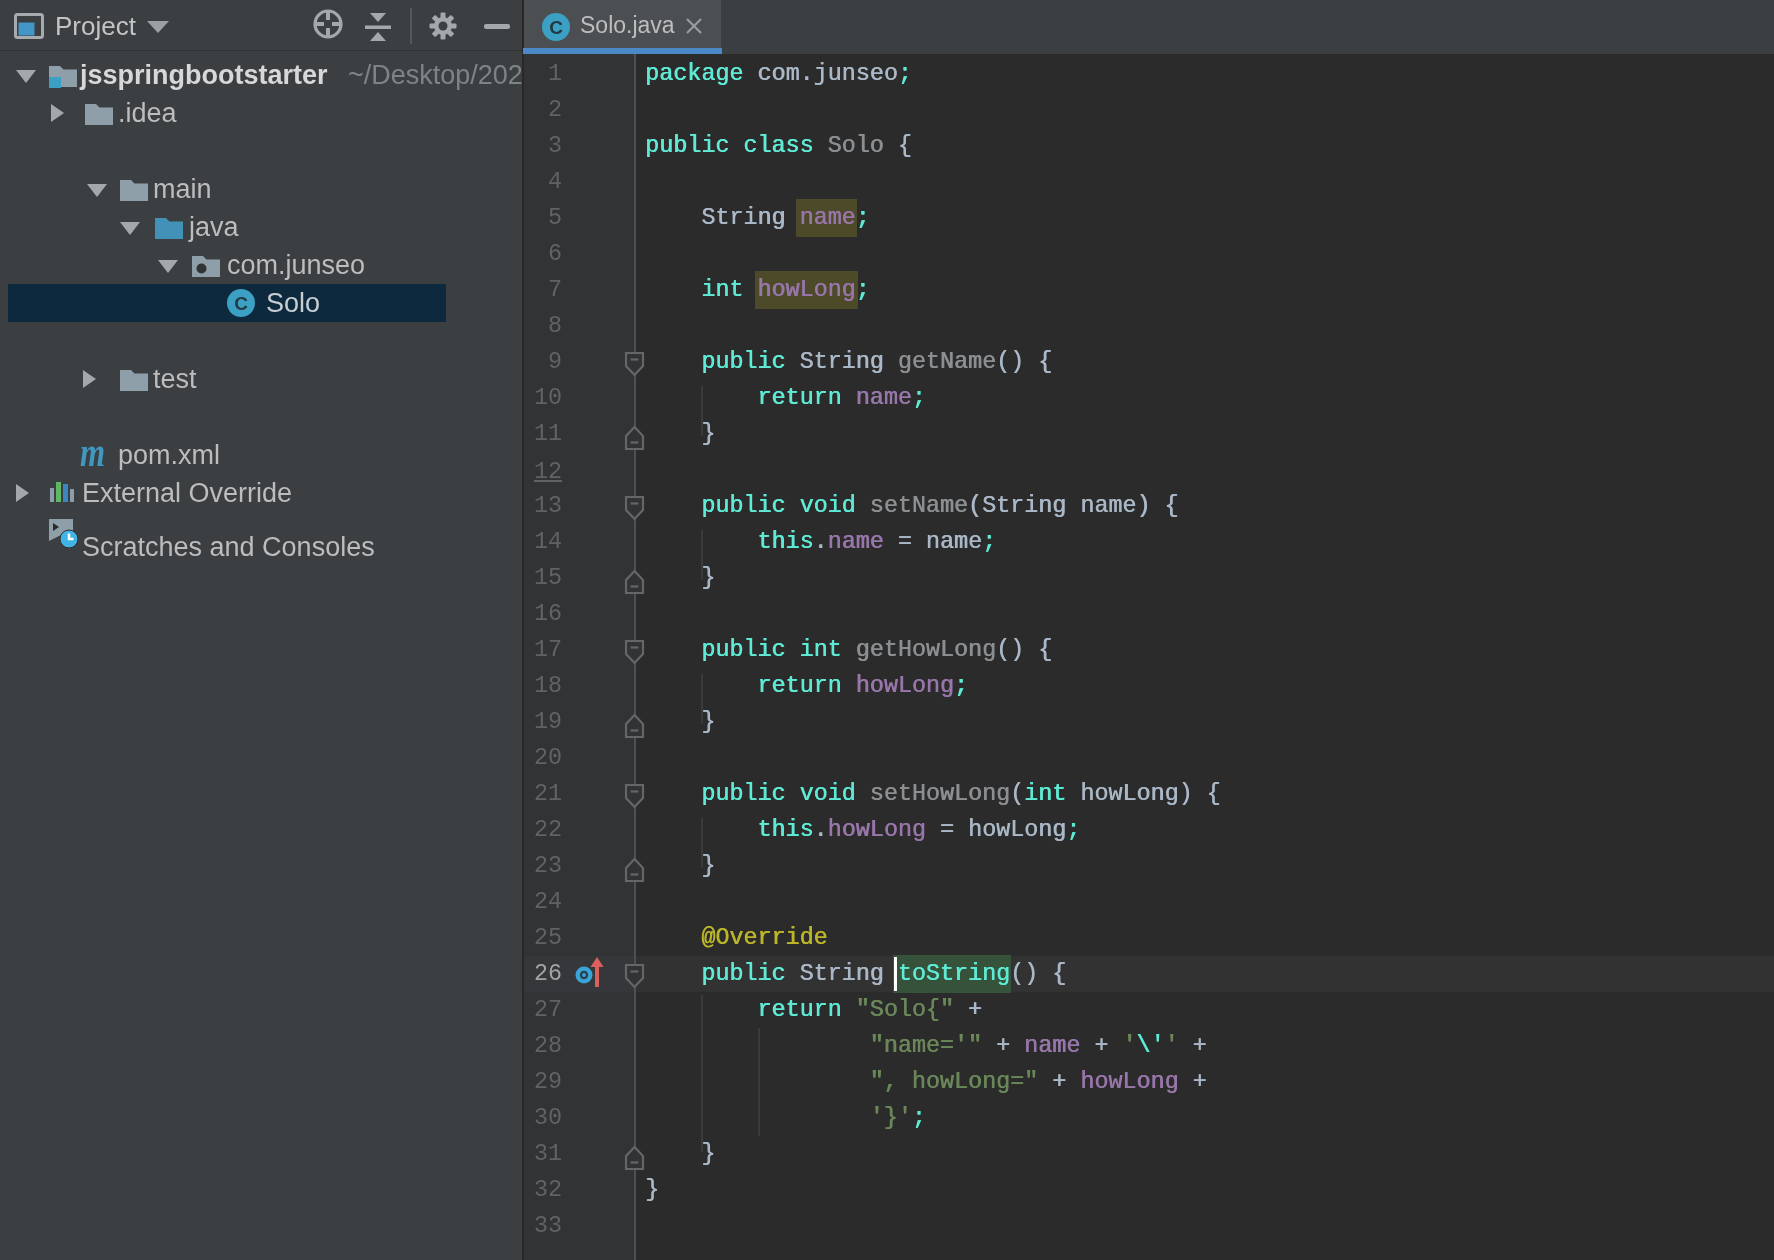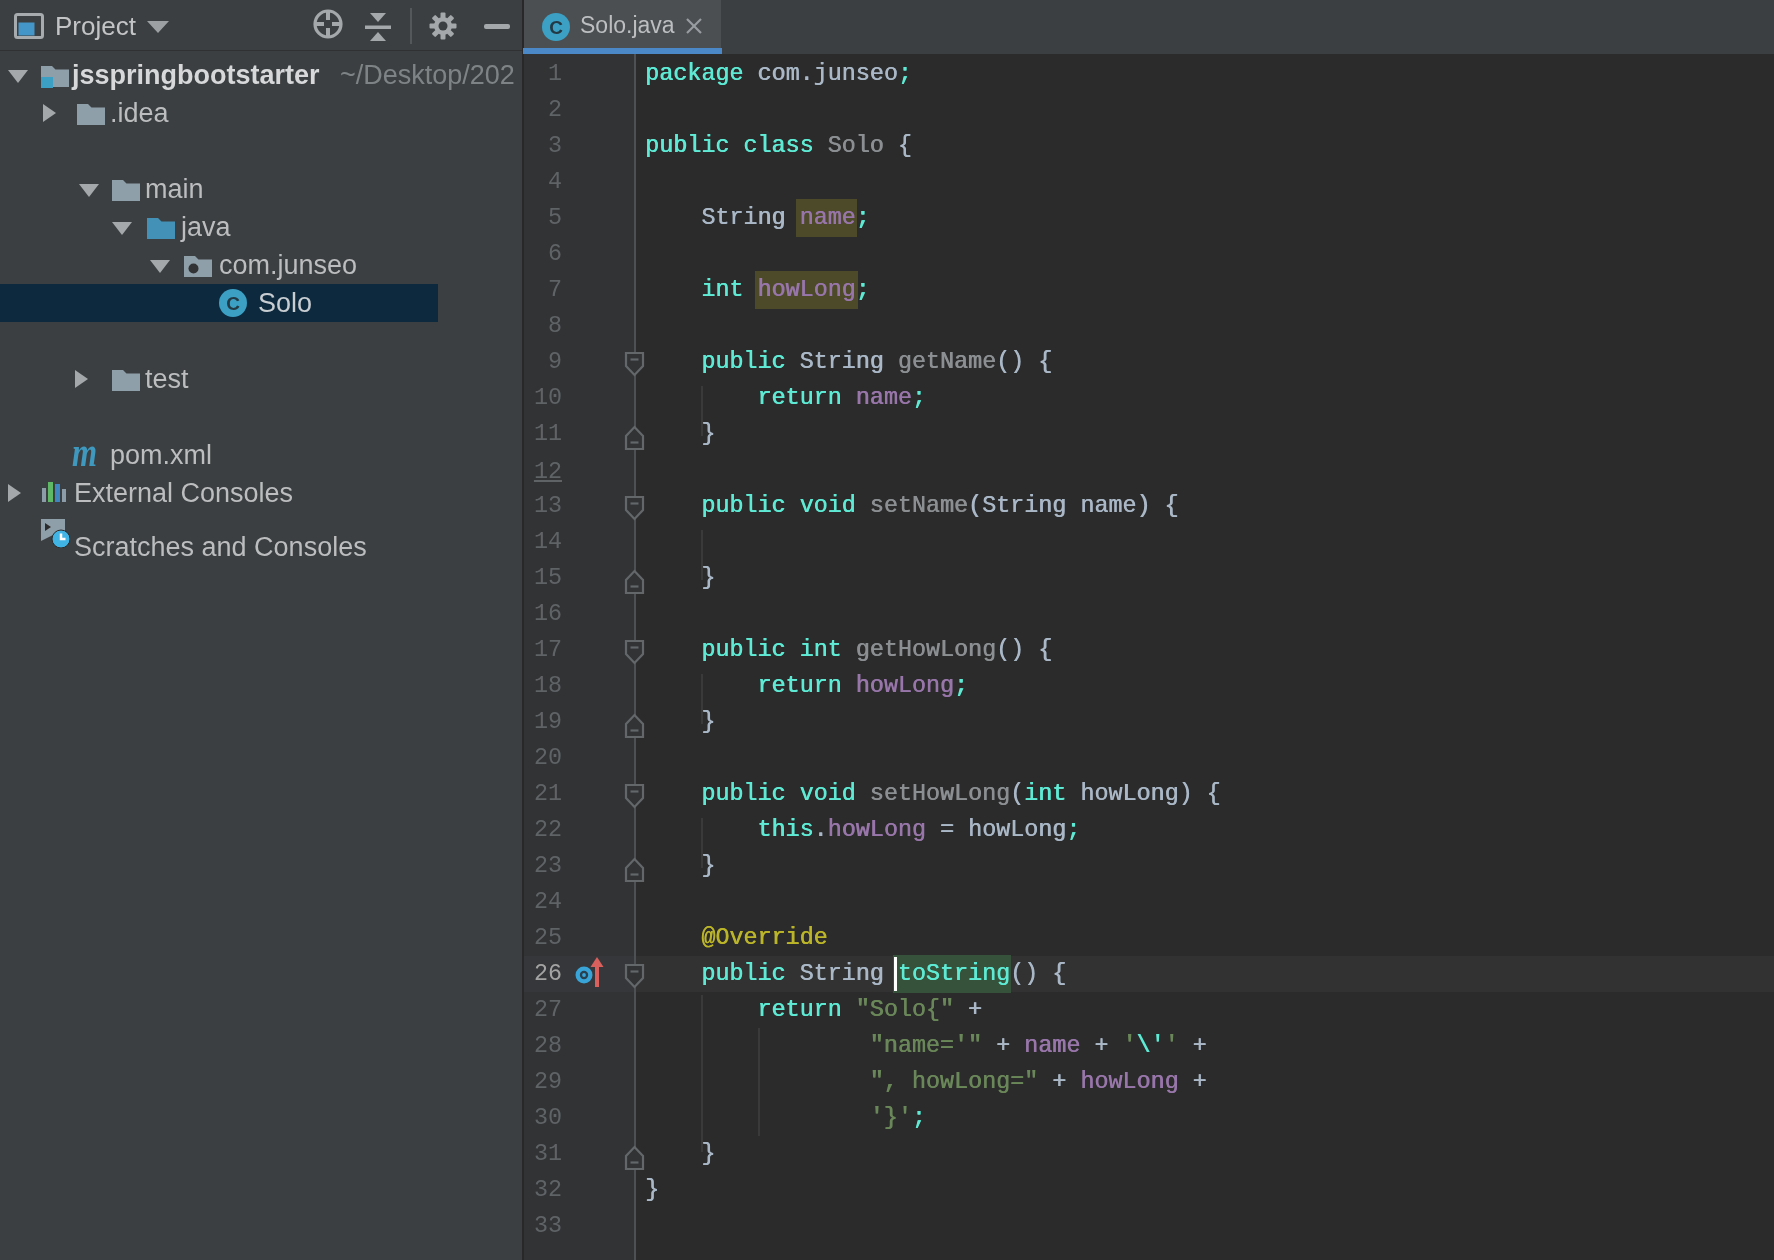--- a/index.html
+++ b/index.html
@@ -1,21 +1,21 @@
 <!DOCTYPE html>
 <html><head>
 <meta charset="utf-8">
 <style>
 html,body{margin:0;padding:0;width:1774px;height:1260px;overflow:hidden;background:#2b2b2b;}
 *{box-sizing:border-box;}
 .abs{position:absolute;}
 #side{position:absolute;left:0;top:0;width:522px;height:1260px;background:#3c3f41;overflow:hidden;}
 #vborder{position:absolute;left:522px;top:0;width:2px;height:1260px;background:#282828;}
 #phead{position:absolute;left:0;top:0;width:522px;height:51px;border-bottom:1px solid #2f3133;}
-.row{position:absolute;left:0;width:438px;height:38px;}
+.row{position:absolute;left:8px;width:438px;height:38px;}
 .row .t{position:absolute;top:0;height:38px;line-height:38px;font-family:"Liberation Sans",sans-serif;font-size:27px;color:#bbbdbf;white-space:pre;}
 .tw-d{position:absolute;width:0;height:0;border-left:10px solid transparent;border-right:10px solid transparent;border-top:13px solid #a5a8ab;top:14px;}
 .tw-r{position:absolute;width:0;height:0;border-top:9px solid transparent;border-bottom:9px solid transparent;border-left:13px solid #a5a8ab;top:10px;}
 #tabbar{position:absolute;left:524px;top:0;width:1250px;height:54px;background:#3c3f41;}
 #tab{position:absolute;left:0;top:0;width:197px;height:48px;background:#4b4f52;}
 #tabu{position:absolute;top:48px;width:198px;height:6px;background:#4a88c7;}
 #editor{position:absolute;left:524px;top:54px;width:1250px;height:1206px;background:#2b2b2b;}
 #gutter{position:absolute;left:0;top:0;width:110px;height:1206px;background:#313335;}
 #gutline{position:absolute;left:110px;top:0;width:2px;height:1206px;background:#4e5154;}
 .ln{position:absolute;left:0;width:38px;height:36px;line-height:36px;text-align:right;font-family:"Liberation Mono",monospace;font-size:23.4px;color:#606366;}
@@ -130,21 +130,21 @@
     <span class="t" style="left:110px;">pom.xml</span>
   </div>
   <div class="row" style="top:474px;">
     <div class="tw-r" style="left:8px;"></div>
     <svg class="abs" style="left:40px;top:6px;" width="28" height="26" viewBox="0 0 28 26">
       <rect x="2" y="8" width="4" height="14" fill="#8c9ca8"></rect>
       <rect x="8" y="2" width="5" height="20" fill="#5fb865"></rect>
       <rect x="15" y="4" width="5" height="18" fill="#3e86c0"></rect>
       <rect x="22" y="9" width="4" height="13" fill="#8c9ca8"></rect>
     </svg>
-    <span class="t" style="left:74px;">External Consoles</span>
+    <span class="t" style="left:74px;">External Override</span>
   </div>
   <div class="row" style="top:512px;">
     <svg class="abs" style="left:40px;top:6px;" width="30" height="30" viewBox="0 0 30 30">
       <path d="M1 1 h24 v14 h-8 l-16 8 z" fill="#8f9fa9"></path>
       <path d="M5 5 l6 4 -6 4 z" fill="#2b2b2b"></path>
       <circle cx="21" cy="21" r="9" fill="#40b4e5"></circle>
       <circle cx="21" cy="21" r="9" fill="none" stroke="#2b2b2b" stroke-width="1"></circle>
       <path d="M21 15.5 v5.5 h4.5" stroke="#fff" stroke-width="2.5" fill="none"></path>
     </svg>
     <span class="t" style="left:74px;margin-top:16px;">Scratches and Consoles</span>
@@ -264,20 +264,21 @@
   <div class="abs" style="left:369px;top:901px;width:118px;height:38px;background:#36523a;"></div>
 
   <div class="cl" style="top:2px;"><span class="k">package</span><span class="d"> com.junseo</span><span class="k">;</span></div>
   <div class="cl" style="top:74px;"><span class="k">public class </span><span class="m">Solo</span><span class="d"> {</span></div>
   <div class="cl" style="top:146px;"><span class="d">    String </span><span class="f">name</span><span class="k">;</span></div>
   <div class="cl" style="top:218px;"><span class="k">    int </span><span class="f">howLong</span><span class="k">;</span></div>
   <div class="cl" style="top:290px;"><span class="k">    public </span><span class="d">String </span><span class="m">getName</span><span class="d">() {</span></div>
   <div class="cl" style="top:326px;"><span class="k">        return </span><span class="f">name</span><span class="k">;</span></div>
   <div class="cl" style="top:362px;"><span class="d">    }</span></div>
   <div class="cl" style="top:434px;"><span class="k">    public void </span><span class="m">setName</span><span class="d">(String name) {</span></div>
+  <div class="cl" style="top:470px;"><span class="k">        this</span><span class="d">.</span><span class="f">name</span><span class="d"> = name</span><span class="k">;</span></div>
   <div class="cl" style="top:506px;"><span class="d">    }</span></div>
   <div class="cl" style="top:578px;"><span class="k">    public int </span><span class="m">getHowLong</span><span class="d">() {</span></div>
   <div class="cl" style="top:614px;"><span class="k">        return </span><span class="f">howLong</span><span class="k">;</span></div>
   <div class="cl" style="top:650px;"><span class="d">    }</span></div>
   <div class="cl" style="top:722px;"><span class="k">    public void </span><span class="m">setHowLong</span><span class="d">(</span><span class="k">int</span><span class="d"> howLong) {</span></div>
   <div class="cl" style="top:758px;"><span class="k">        this</span><span class="d">.</span><span class="f">howLong</span><span class="d"> = howLong</span><span class="k">;</span></div>
   <div class="cl" style="top:794px;"><span class="d">    }</span></div>
   <div class="cl" style="top:866px;"><span class="a">    @Override</span></div>
   <div class="cl" style="top:902px;"><span class="k">    public </span><span class="d">String </span><span class="y">toString</span><span class="d">() {</span></div>
   <div class="cl" style="top:938px;"><span class="k">        return </span><span class="s">"Solo{" </span><span class="d">+</span></div>

